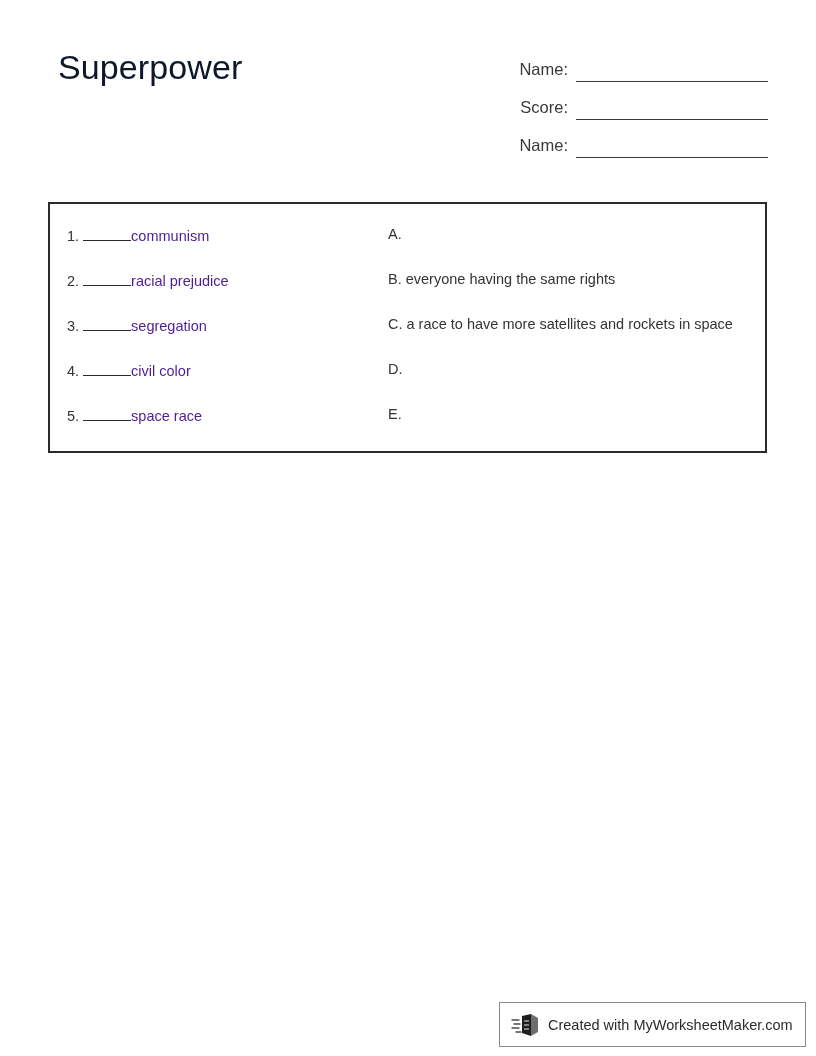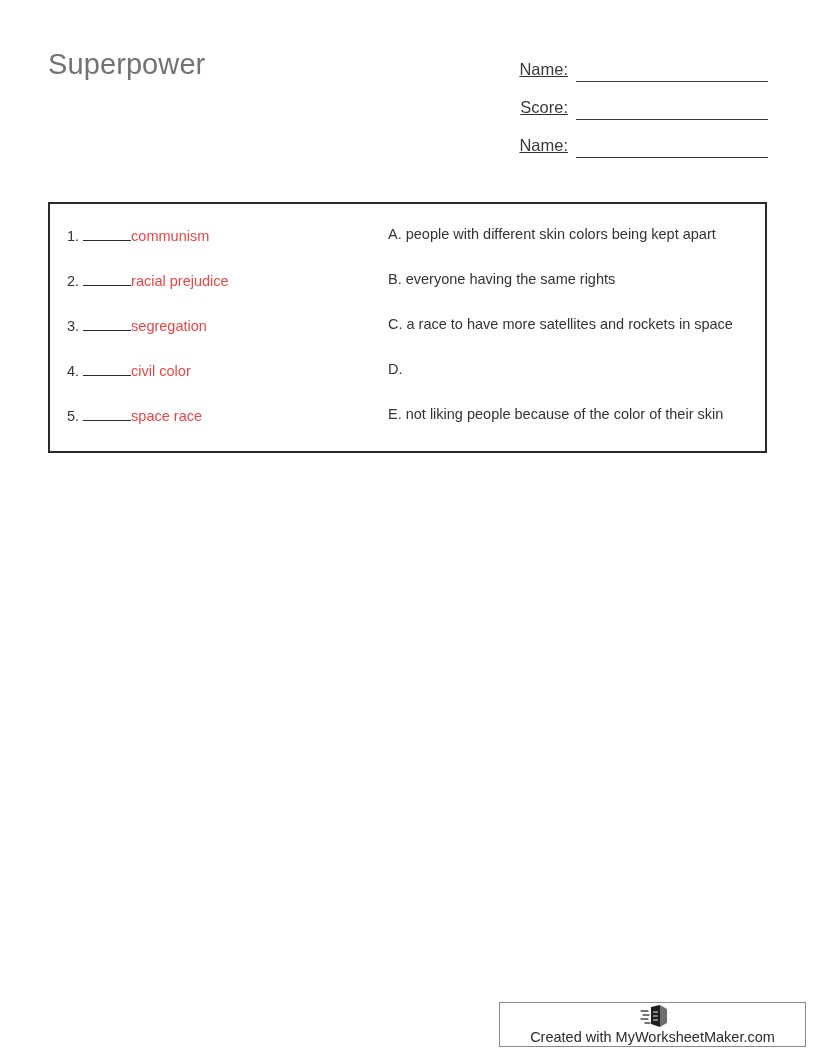--- a/index.html
+++ b/index.html
@@ -19,40 +19,39 @@
   
   .page-header {
     position: absolute;
     top: 44px;
     left: 48px;
     width: 720px;
     height: 120px;
   }
   .worksheet-title {
     position: absolute;
-    left: 0;
+    left: 10px;
     top: 4px;
-    font-size: 29px;
+    font-size: 34px;
     font-weight: 400;
     letter-spacing: 0.1px;
-    color: #737373;
+    color: #0f172a;
     white-space: nowrap;
   }
   .meta-fields {
     position: absolute;
     right: 0;
     top: 0;
     width: 312px;
   }
   .meta-row {
     display: flex;
     align-items: flex-end;
     justify-content: flex-end;
     height: 38px;
-    text-decoration: underline;
   }
   .meta-label {
     font-size: 16.5px;
     color: #3a3a3a;
     white-space: nowrap;
     padding-bottom: 3px;
   }
   .meta-line {
     width: 192px;
     margin-left: 8px;
@@ -103,21 +102,21 @@
   }
   .q-blank {
     display: inline-block;
     width: 48px;
     border-bottom: 1.8px solid #2b2b2b;
     margin: 0 0 0 4px;
     height: 14px;
   }
   .q-term {
     font-size: 14.5px;
-    color: #ef4444;
+    color: #4c1d95;
   }
 
   .a-row {
     height: 45px;
     display: flex;
     align-items: baseline;
     font-size: 14.5px;
     color: #333333;
     white-space: nowrap;
   }
@@ -130,21 +129,20 @@
     position: absolute;
     left: 499px;
     top: 1002px;
     width: 307px;
     height: 45px;
     border: 1.4px solid #8a8a8a;
     box-sizing: border-box;
     display: flex;
     align-items: center;
     background: #ffffff;
-    flex-direction: column;
   }
   .footer-logo {
     width: 30px;
     height: 26px;
     margin-left: 11px;
     margin-right: 7px;
     flex: none;
   }
   .footer-text {
     font-size: 14.5px;
@@ -201,36 +199,34 @@
       <div class="q-row">
         <span class="q-num">5.</span>
         <span class="q-blank"></span>
         <span class="q-term">space race</span>
       </div>
     </div>
 
     <div class="col-right">
       <div class="a-row">
         <span class="a-letter">A.</span>
-        <span class="a-text">people with different skin colors being kept apart</span>
       </div>
       <div class="a-row">
         <span class="a-letter">B.</span>
         <span class="a-text">everyone having the same rights</span>
       </div>
       <div class="a-row">
         <span class="a-letter">C.</span>
         <span class="a-text">a race to have more satellites and rockets in space</span>
       </div>
       <div class="a-row">
         <span class="a-letter">D.</span>
       </div>
       <div class="a-row">
         <span class="a-letter">E.</span>
-        <span class="a-text">not liking people because of the color of their skin</span>
       </div>
     </div>
 
   </div>
 </div>
 
 <div class="footer-badge">
   <svg class="footer-logo" viewBox="0 0 30 26">
     <g stroke="#4a4a4a" stroke-width="1.3" stroke-linecap="round">
       <line x1="1" y1="8" x2="8" y2="8"></line>

